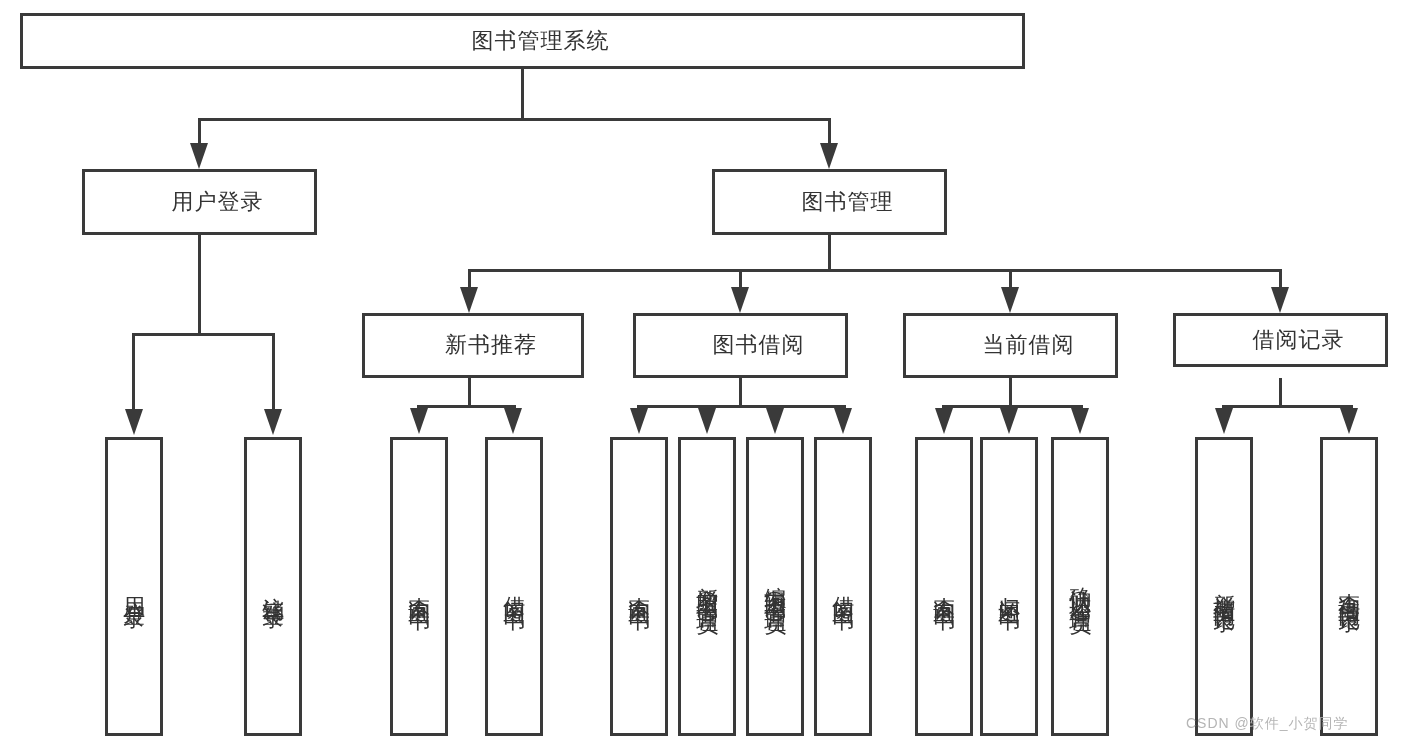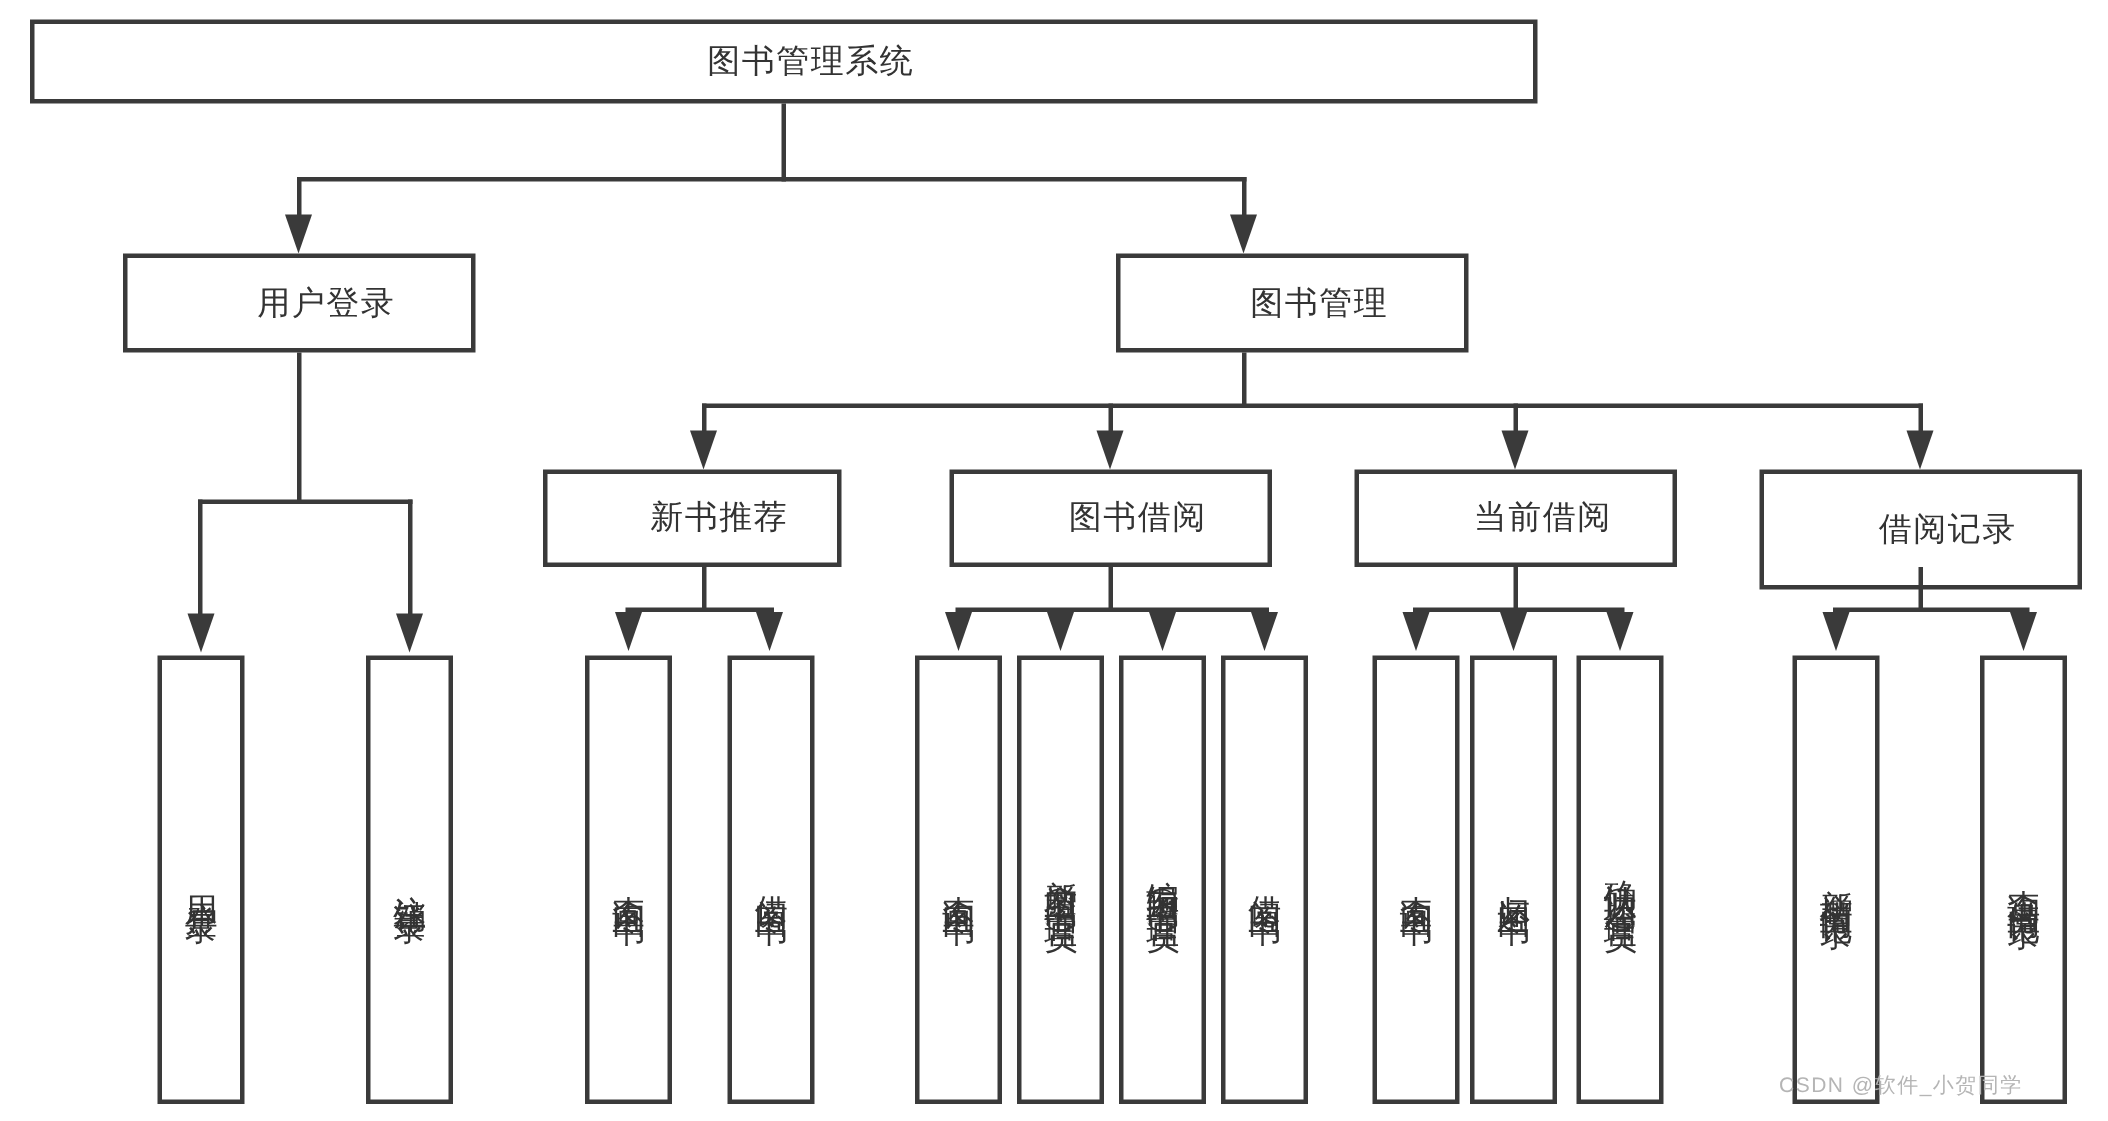--- a/index.html
+++ b/index.html
@@ -70,21 +70,21 @@
   <div class="vline" style="left:521px;top:69px;height:52px;"></div>
   <div class="hline" style="left:198px;top:118px;width:633px;"></div>
   <div class="vline" style="left:198px;top:118px;height:27px;"></div>
   <div class="vline" style="left:828px;top:118px;height:27px;"></div>
   <div class="arrow" style="left:190px;top:143px;"></div>
   <div class="arrow" style="left:820px;top:143px;"></div>
 
   <div class="box" style="left:82px;top:169px;width:235px;height:66px;">
     <span>用户登录</span>
   </div>
-  <div class="box" style="left:712px;top:169px;width:235px;height:66px;margin-left:32px;">
+  <div class="box" style="left:712px;top:169px;width:235px;height:66px;">
     <span>图书管理</span>
   </div>
 
   <div class="vline" style="left:198px;top:235px;height:101px;"></div>
   <div class="hline" style="left:132px;top:333px;width:143px;"></div>
   <div class="vline" style="left:132px;top:333px;height:77px;"></div>
   <div class="vline" style="left:272px;top:333px;height:77px;"></div>
   <div class="arrow" style="left:125px;top:409px;"></div>
   <div class="arrow" style="left:264px;top:409px;"></div>
 
@@ -92,30 +92,30 @@
   <div class="hline" style="left:468px;top:269px;width:814px;"></div>
   <div class="vline" style="left:468px;top:269px;height:20px;"></div>
   <div class="vline" style="left:739px;top:269px;height:20px;"></div>
   <div class="vline" style="left:1009px;top:269px;height:20px;"></div>
   <div class="vline" style="left:1279px;top:269px;height:20px;"></div>
   <div class="arrow" style="left:460px;top:287px;"></div>
   <div class="arrow" style="left:731px;top:287px;"></div>
   <div class="arrow" style="left:1001px;top:287px;"></div>
   <div class="arrow" style="left:1271px;top:287px;"></div>
 
-  <div class="box" style="left:362px;top:313px;width:199px;height:65px;">
+  <div class="box" style="left:362px;top:313px;width:222px;height:65px;">
     <span>新书推荐</span>
   </div>
   <div class="box" style="left:633px;top:313px;width:215px;height:65px;">
     <span>图书借阅</span>
   </div>
   <div class="box" style="left:903px;top:313px;width:215px;height:65px;">
     <span>当前借阅</span>
   </div>
-  <div class="box" style="left:1173px;top:313px;width:215px;height:80px;">
+  <div class="box" style="left:1173px;top:313px;width:215px;height:54px;">
     <span>借阅记录</span>
   </div>
 
   <div class="vline" style="left:468px;top:378px;height:30px;"></div>
   <div class="hline" style="left:417px;top:405px;width:99px;"></div>
   <div class="arrow" style="left:410px;top:408px;"></div>
   <div class="arrow" style="left:504px;top:408px;"></div>
 
   <div class="vline" style="left:739px;top:378px;height:30px;"></div>
   <div class="hline" style="left:637px;top:405px;width:209px;"></div>

